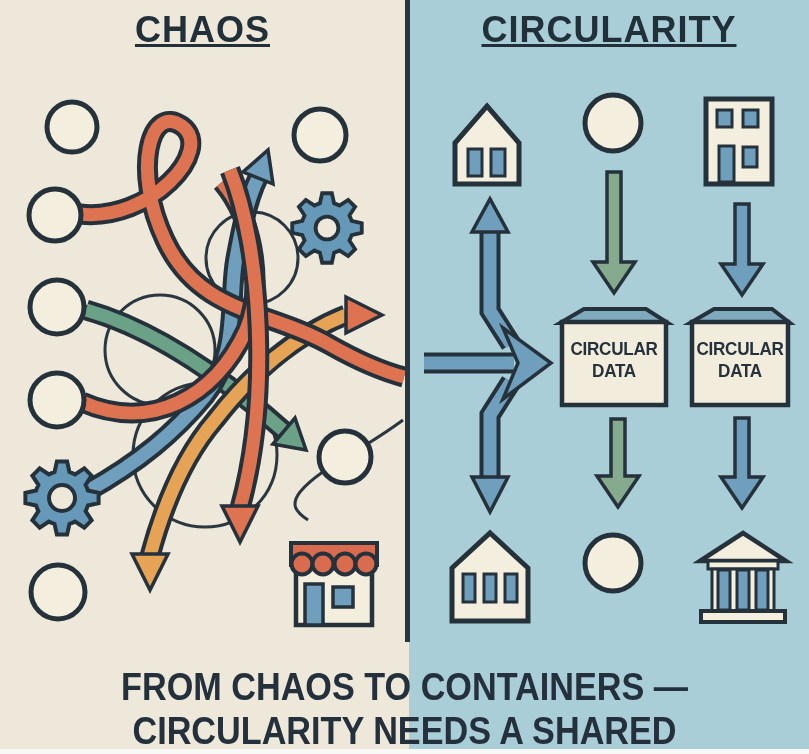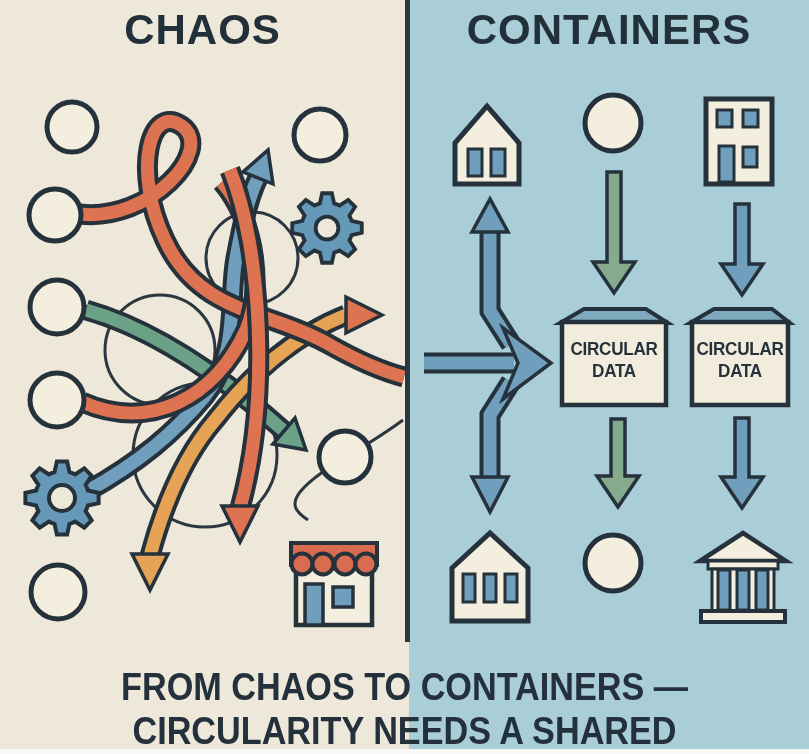--- a/index.html
+++ b/index.html
@@ -1,21 +1,21 @@
 <!DOCTYPE html>
 <html><head>
 <meta charset="utf-8">
 <style>
   html,body{margin:0;padding:0;}
   body{width:809px;height:754px;overflow:hidden;font-family:"Liberation Sans",sans-serif;}
   .canvas{position:relative;width:809px;height:754px;background:#EDE8D9;}
   .panel-right-bg{position:absolute;left:409px;top:0;width:400px;height:754px;background:#A9CED8;}
   .bottom-strip{position:absolute;left:0;bottom:0;width:809px;height:5px;background:#f8f8f6;}
-  .title{position:absolute;top:6px;font-weight:800;font-size:42px;line-height:48px;
-         color:#22303A;text-align:center;letter-spacing:1px;}
+  .title{position:absolute;top:6px;font-weight:800;font-size:36px;line-height:48px;
+         color:#22303A;text-align:center;letter-spacing:1px;text-decoration:underline;}
   .title-left{left:0;width:405px;}
   .title-right{left:409px;width:400px;}
   .box-label{position:absolute;color:#25323C;font-weight:800;font-size:18px;line-height:22px;
              text-align:center;letter-spacing:-0.3px;transform:scaleX(.95);}
   .box-label-1{left:562px;top:338px;width:104px;}
   .box-label-2{left:692px;top:338px;width:96px;}
   .caption{position:absolute;left:0;width:809px;text-align:center;color:#24313C;
            font-weight:700;font-size:38px;transform:scaleX(.9);letter-spacing:0;}
   .caption-1{top:666px;}
   .caption-2{top:710px;}
@@ -165,21 +165,21 @@
         <rect x="737" y="570" width="12" height="40" fill="#6F9FBC" stroke="#25323C" stroke-width="3"></rect>
         <rect x="756" y="570" width="12" height="40" fill="#6F9FBC" stroke="#25323C" stroke-width="3"></rect>
         <rect x="701" y="611" width="84" height="11" fill="#F3EEDD" stroke="#25323C" stroke-width="4"></rect>
       </g>
     </g>
 
     <rect x="405" y="0" width="5" height="642" fill="#2A3640"></rect>
   </svg>
 
   <div class="title title-left">CHAOS</div>
-  <div class="title title-right">CONTAINERS</div>
+  <div class="title title-right">CIRCULARITY</div>
 
   <div class="box-label box-label-1">
     <div>CIRCULAR</div>
     <div>DATA</div>
   </div>
   <div class="box-label box-label-2">
     <div>CIRCULAR</div>
     <div>DATA</div>
   </div>
 

